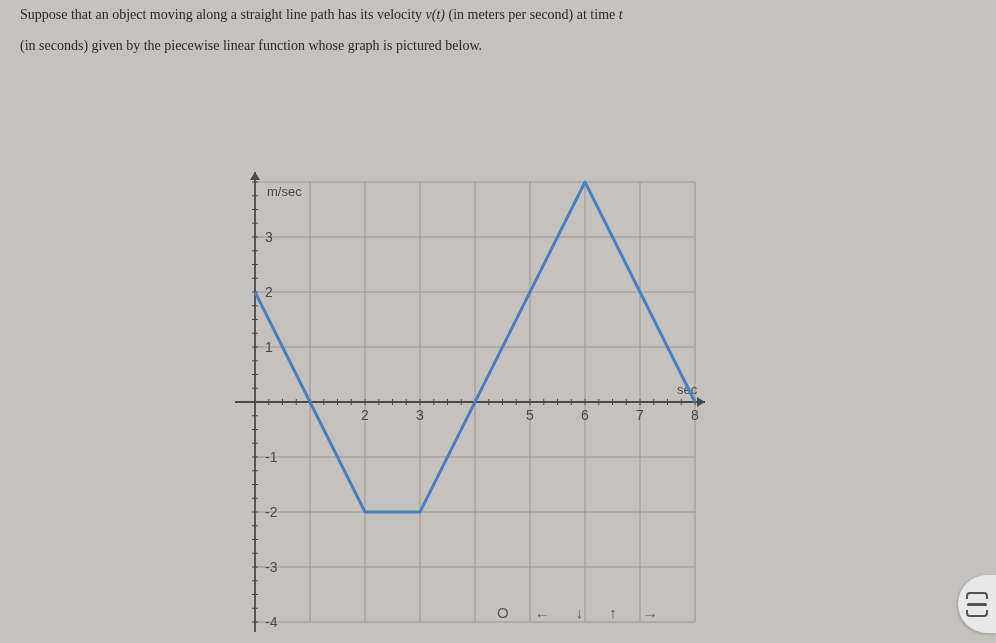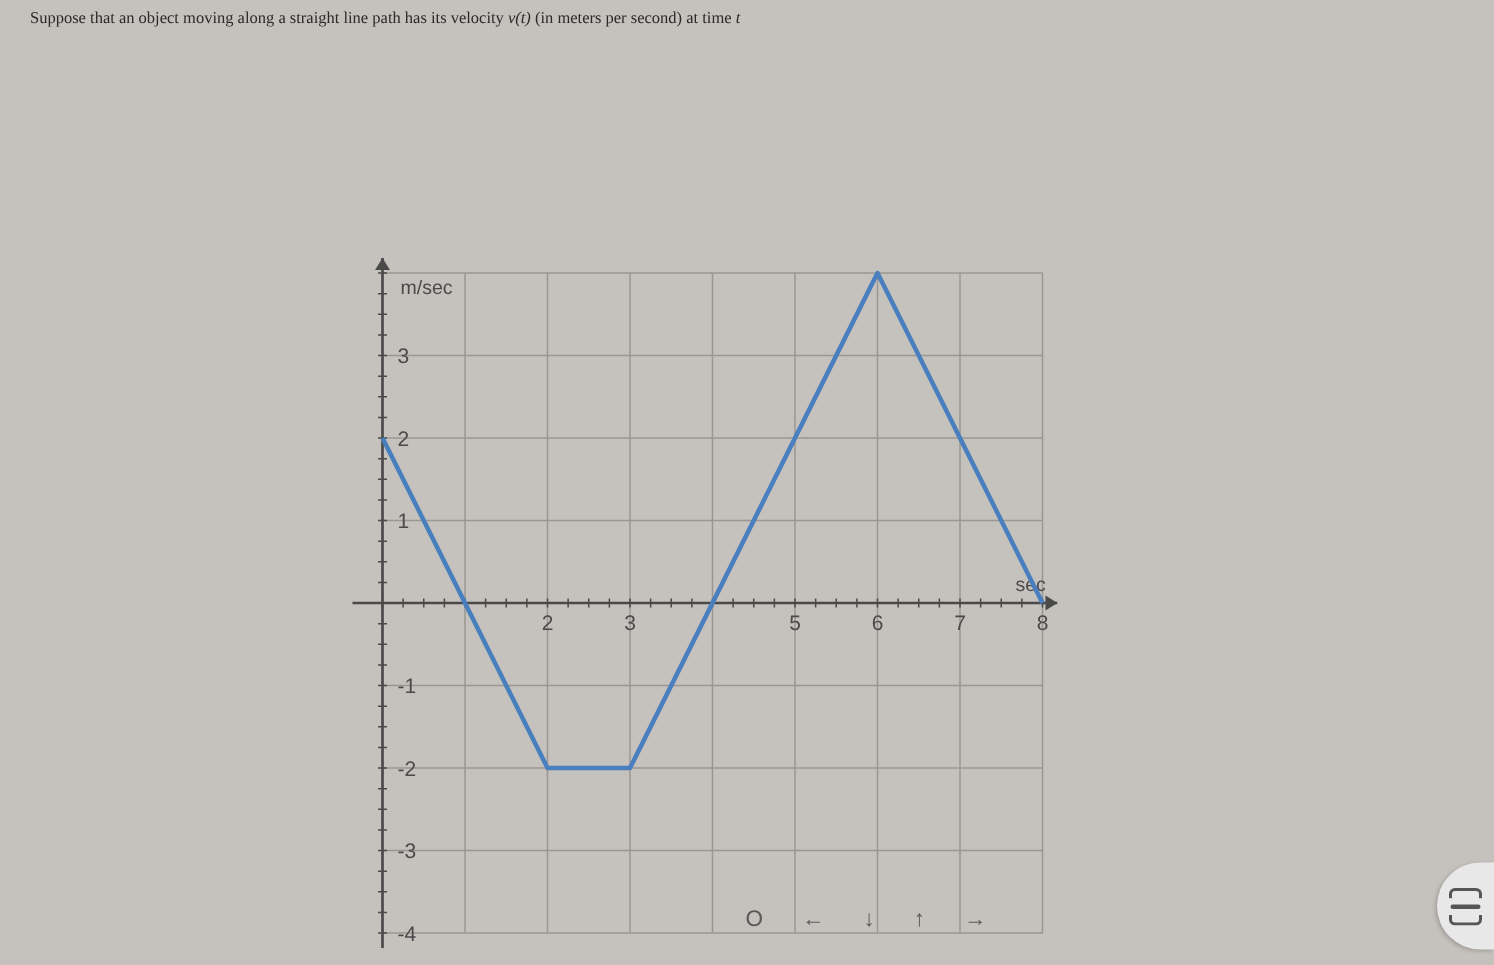--- a/index.html
+++ b/index.html
@@ -8,21 +8,21 @@
     width: 996px;
     height: 643px;
     background: #c5c1bd;
     font-family: Georgia, 'Times New Roman', serif;
     color: #2a2a2a;
     overflow: hidden;
     position: relative;
   }
   .problem-text {
     padding: 4px 20px 0 20px;
-    font-size: 11px;
+    font-size: 14px;
     line-height: 1.5;
   }
   .problem-text p {
     margin: 0 0 10px 0;
   }
   .italic-var {
     font-style: italic;
   }
   .chart-wrap {
     position: absolute;
@@ -71,20 +71,21 @@
   }
   .nav-controls span { display:inline-block; }
 </style>
 </head>
 <body>
 
 <div class="problem-text">
   <p>
     <span>Suppose that an object moving along a straight line path has its velocity </span><span class="italic-var">v(t)</span><span> (in meters per second) at time </span><span class="italic-var">t</span>
   </p>
+  <p>(in seconds) given by the piecewise linear function whose graph is pictured below.</p>
 </div>
 
 <div class="chart-wrap">
   <svg id="chart-svg" width="480" height="460">
       <line x1="85" y1="10" x2="85" y2="450" class="grid-line"></line>
       <line x1="140" y1="10" x2="140" y2="450" class="grid-line"></line>
       <line x1="195" y1="10" x2="195" y2="450" class="grid-line"></line>
       <line x1="250" y1="10" x2="250" y2="450" class="grid-line"></line>
       <line x1="305" y1="10" x2="305" y2="450" class="grid-line"></line>
       <line x1="360" y1="10" x2="360" y2="450" class="grid-line"></line>

